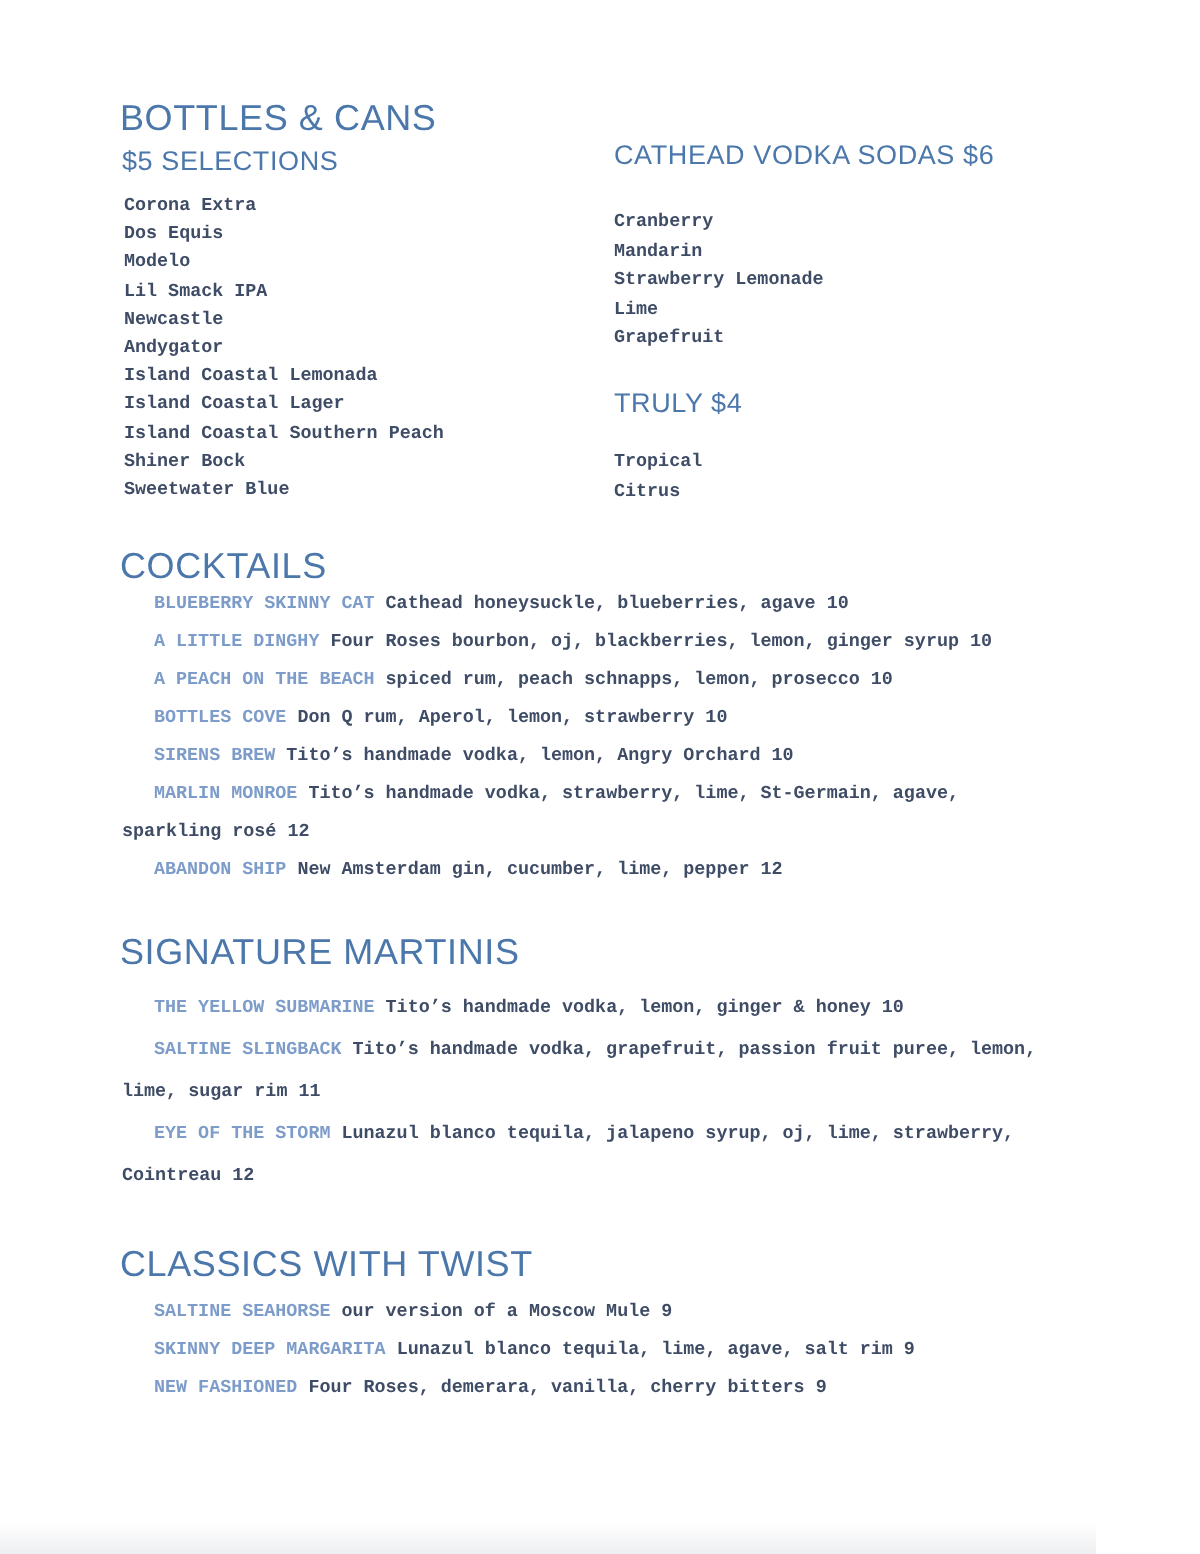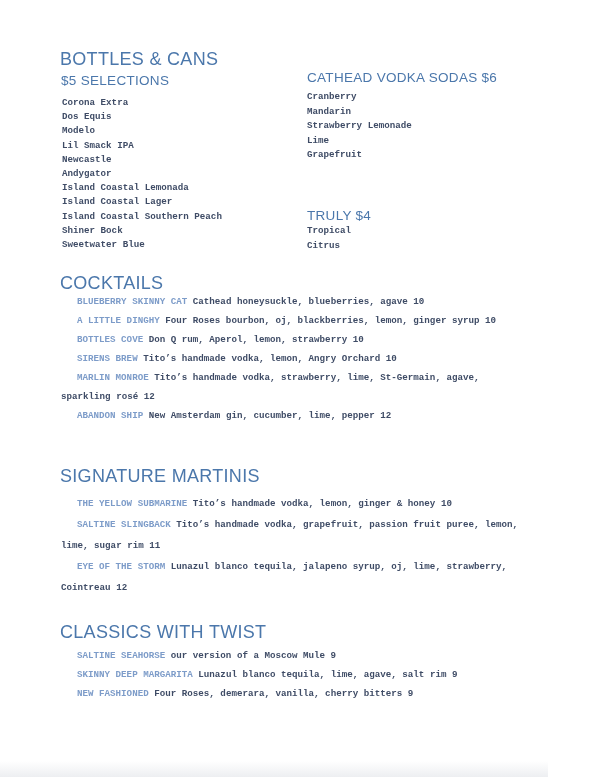--- a/index.html
+++ b/index.html
@@ -57,22 +57,22 @@
   .lh19 p { line-height: 19px; }
   .lh21 p { line-height: 21px; }
   .entry-name { color: #7d9cc9; padding-left: 16px; }
   .entry-desc { color: #3f4c66; }
 
   
   .pos-bottles-title   { top: 49px; }
   .pos-selections      { top: 73px; }
   .pos-beer-list       { left: 62px; top: 96px; }
   .pos-cathead-title   { left: 307px; top: 70px; }
-  .pos-cathead-list    { left: 307px; top: 90px; }
-  .pos-truly-title     { left: 307px; top: 208px; }
+  .pos-cathead-list    { left: 307px; top: 104px; }
+  .pos-truly-title     { left: 307px; top: 194px; }
   .pos-truly-list      { left: 307px; top: 224px; }
   .pos-cocktails-title { top: 273px; }
   .pos-cocktails-list  { top: 292px; }
   .pos-martinis-title  { top: 466px; }
   .pos-martinis-list   { top: 493px; }
   .pos-classics-title  { top: 622px; }
   .pos-classics-list   { top: 646px; }
 
   .bottom-shade {
     position: absolute;
@@ -115,20 +115,21 @@
   <h2 class="h2 pos-truly-title">TRULY $4</h2>
   <ul class="mono-list rcol-list pos-truly-list">
     <li>Tropical</li>
     <li>Citrus</li>
   </ul>
 
   <h1 class="h1 pos-cocktails-title">COCKTAILS</h1>
   <div class="entry-list lh19 pos-cocktails-list">
     <p><span class="entry-name">BLUEBERRY SKINNY CAT</span> <span class="entry-desc">Cathead honeysuckle, blueberries, agave 10</span></p>
     <p><span class="entry-name">A LITTLE DINGHY</span> <span class="entry-desc">Four Roses bourbon, oj, blackberries, lemon, ginger syrup 10</span></p>
+    <p><span class="entry-name">A PEACH ON THE BEACH</span> <span class="entry-desc">spiced rum, peach schnapps, lemon, prosecco 10</span></p>
     <p><span class="entry-name">BOTTLES COVE</span> <span class="entry-desc">Don Q rum, Aperol, lemon, strawberry 10</span></p>
     <p><span class="entry-name">SIRENS BREW</span> <span class="entry-desc">Tito’s handmade vodka, lemon, Angry Orchard 10</span></p>
     <p><span class="entry-name">MARLIN MONROE</span> <span class="entry-desc">Tito’s handmade vodka, strawberry, lime, St-Germain, agave, sparkling rosé 12</span></p>
     <p><span class="entry-name">ABANDON SHIP</span> <span class="entry-desc">New Amsterdam gin, cucumber, lime, pepper 12</span></p>
   </div>
 
   <h1 class="h1 pos-martinis-title">SIGNATURE MARTINIS</h1>
   <div class="entry-list lh21 pos-martinis-list">
     <p><span class="entry-name">THE YELLOW SUBMARINE</span> <span class="entry-desc">Tito’s handmade vodka, lemon, ginger &amp; honey 10</span></p>
     <p><span class="entry-name">SALTINE SLINGBACK</span> <span class="entry-desc">Tito’s handmade vodka, grapefruit, passion fruit puree, lemon, lime, sugar rim 11</span></p>

